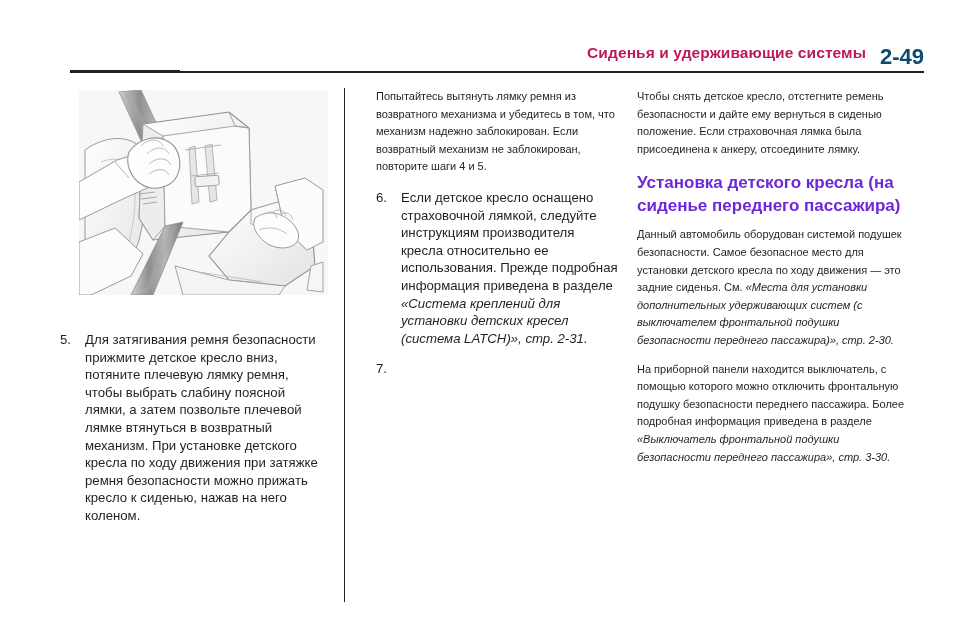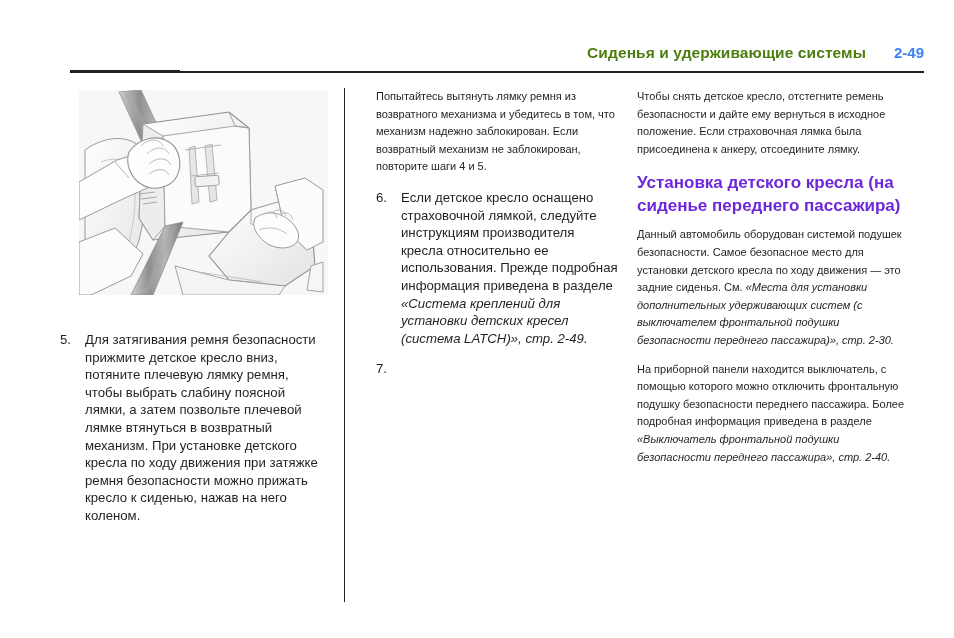--- a/index.html
+++ b/index.html
@@ -25,30 +25,30 @@
     height: 30px;
   }
   #header-title {
     position: absolute;
     right: 88px;
     top: 0;
     font-size: 15.5px;
     font-weight: 700;
     letter-spacing: 0.1px;
     white-space: nowrap;
-    color: #4d7c0f;
+    color: #be185d;
   }
   #header-pageno {
     position: absolute;
     right: 30px;
     top: 0;
-    font-size: 15px;
+    font-size: 22px;
     font-weight: 700;
     white-space: nowrap;
-    color: #3b82f6;
+    color: #0c4a6e;
   }
   #header-rule-thick {
     position: absolute;
     left: 70px;
     top: 26px;
     width: 110px;
     height: 3px;
     background: #231f20;
   }
   #header-rule-thin {
@@ -217,30 +217,30 @@
     </div>
   </div>
 </div>
 
 <div class="column" id="col-mid">
 
   <p class="para">Попытайтесь вытянуть лямку ремня из возвратного механизма и убедитесь в том, что механизм надежно заблокирован. Если возвратный механизм не заблокирован, повторите шаги 4 и 5.</p>
 
   <div class="num-item">
     <span class="marker">6.</span>
-    <span>Если детское кресло оснащено страховочной лямкой, следуйте инструкциям производителя кресла относительно ее использования. Прежде подробная информация приведена в разделе </span><span class="it">«Система креплений для установки детских кресел (система LATCH)», стр. 2-49.</span>
+    <span>Если детское кресло оснащено страховочной лямкой, следуйте инструкциям производителя кресла относительно ее использования. Прежде подробная информация приведена в разделе </span><span class="it">«Система креплений для установки детских кресел (система LATCH)», стр. 2-31.</span>
   </div>
 
   <div class="num-item">
     <span class="marker">7.</span>
   </div>
 </div>
 
 <div class="column" id="col-right">
 
-  <p class="para">Чтобы снять детское кресло, отстегните ремень безопасности и дайте ему вернуться в исходное положение. Если страховочная лямка была присоединена к анкеру, отсоедините лямку.</p>
+  <p class="para">Чтобы снять детское кресло, отстегните ремень безопасности и дайте ему вернуться в сиденью положение. Если страховочная лямка была присоединена к анкеру, отсоедините лямку.</p>
 
   <h2 class="section-heading">Установка детского кресла (на сиденье переднего пассажира)</h2>
 
   <p class="para tight"><span>Данный автомобиль оборудован системой подушек безопасности. Самое безопасное место для установки детского кресла по ходу движения — это задние сиденья. См. </span><span class="it">«Места для установки дополнительных удерживающих систем (с выключателем фронтальной подушки безопасности переднего пассажира)», стр. 2-30.</span></p>
 
-  <p class="para"><span>На приборной панели находится выключатель, с помощью которого можно отключить фронтальную подушку безопасности переднего пассажира. Более подробная информация приведена в разделе </span><span class="it">«Выключатель фронтальной подушки безопасности переднего пассажира», стр. 2-40.</span></p>
+  <p class="para"><span>На приборной панели находится выключатель, с помощью которого можно отключить фронтальную подушку безопасности переднего пассажира. Более подробная информация приведена в разделе </span><span class="it">«Выключатель фронтальной подушки безопасности переднего пассажира», стр. 3-30.</span></p>
 </div>
 
 </body></html>

